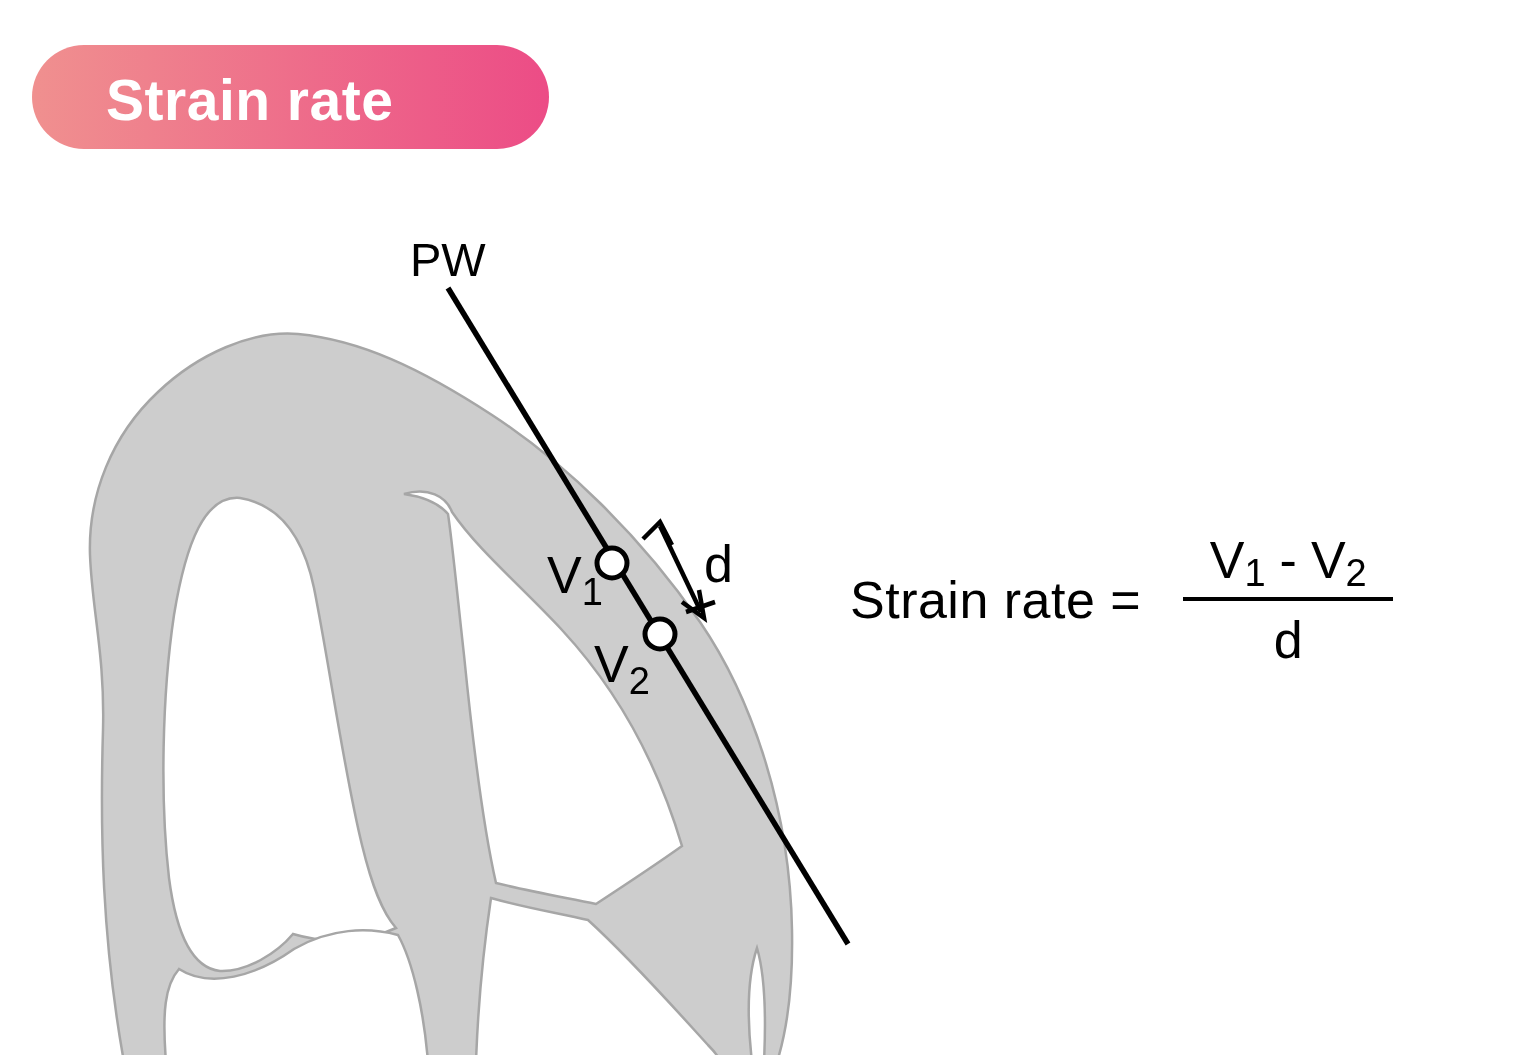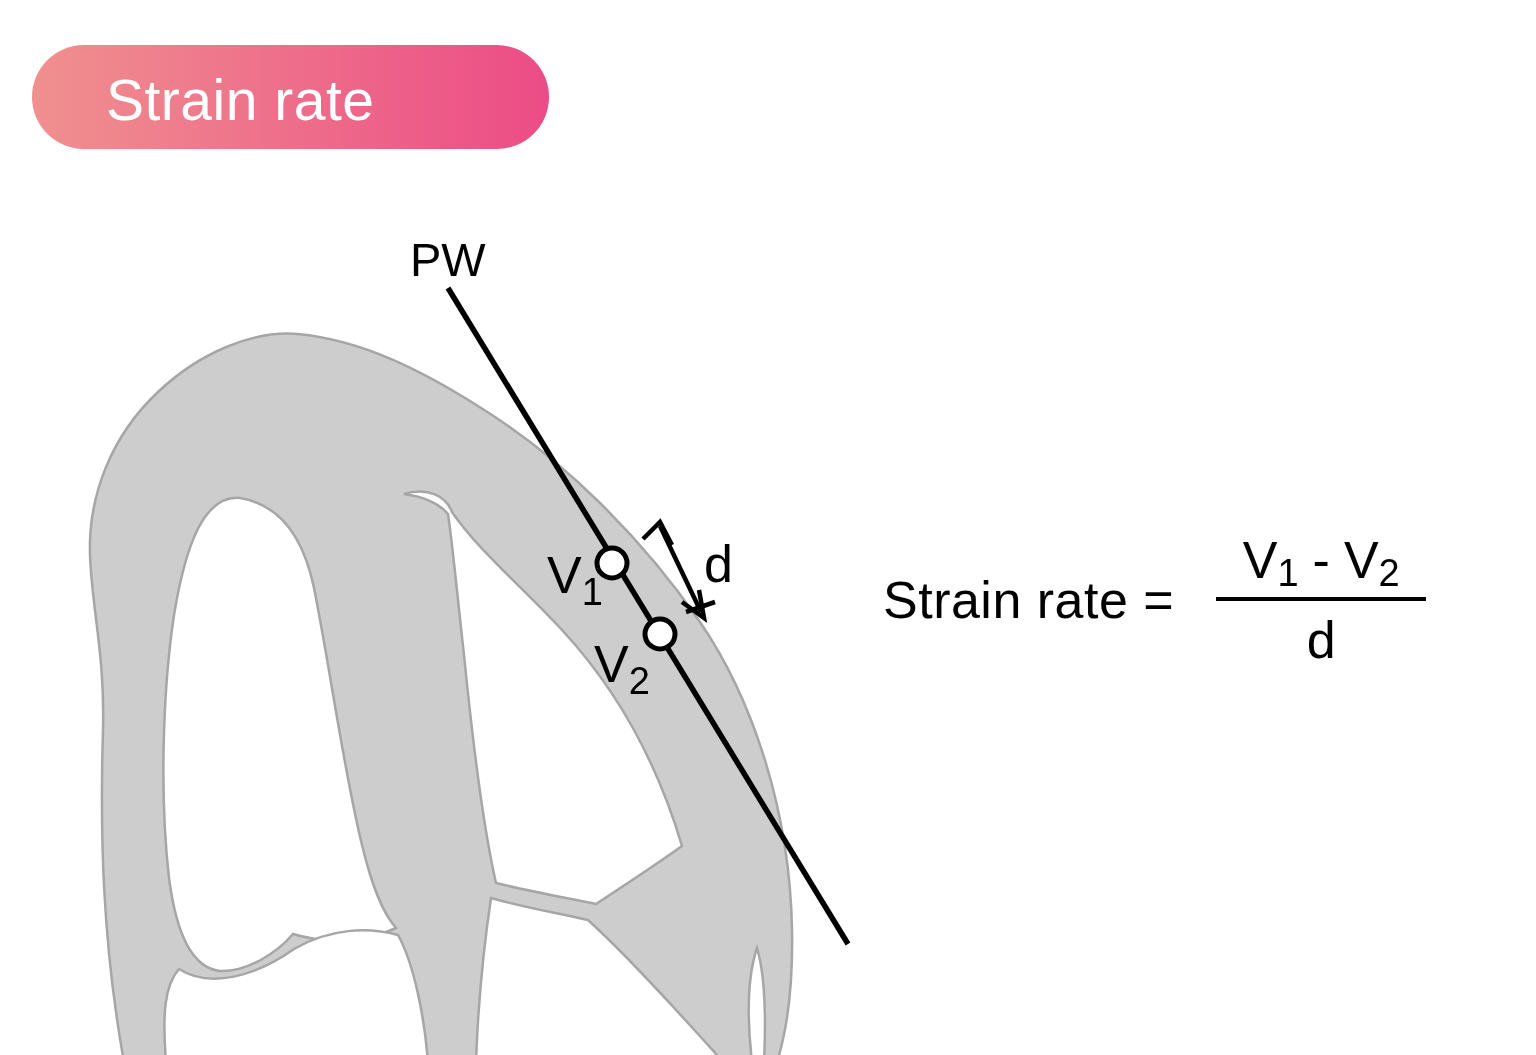--- a/index.html
+++ b/index.html
@@ -25,40 +25,40 @@
   .badge{
     position:absolute;left:32px;top:45px;
     width:517px;height:104px;
     border-radius:52px;
     background:linear-gradient(90deg,var(--badge-gradient-start) 0%,var(--badge-gradient-end) 100%);
     display:flex;align-items:center;
   }
   .badge-label{
     color:#ffffff;
     font-size:57px;
-    font-weight:400;
+    font-weight:700;
     letter-spacing:0.5px;
     padding-left:74px;
     padding-bottom:6px;
     margin-top:12px;
   }
   
   .diagram-svg{position:absolute;left:0;top:0;}
   .heart{fill:var(--heart-fill);stroke:var(--heart-stroke);stroke-width:2.5;}
   .cavity{fill:#ffffff;stroke:var(--heart-stroke);stroke-width:2.5;}
   .ink-line{stroke:var(--ink);fill:none;}
   .sample-dot{fill:#ffffff;stroke:var(--ink);stroke-width:5;}
   .svg-label{fill:var(--ink);font-family:"Liberation Sans","DejaVu Sans",sans-serif;}
   
   .formula{
     position:absolute;left:850px;top:528px;
     display:flex;align-items:center;
     font-size:52px;
   }
-  .formula-lhs{white-space:pre;letter-spacing:0.5px;margin-left:33px;}
+  .formula-lhs{white-space:pre;letter-spacing:0.5px;}
   .frac{
     display:flex;flex-direction:column;align-items:center;
     margin-left:42px;min-width:210px;
   }
   .frac-num{
     display:flex;align-items:baseline;
     line-height:1.25;padding:0 8px 4px 8px;
   }
   .frac-bar{
     width:100%;height:0;

